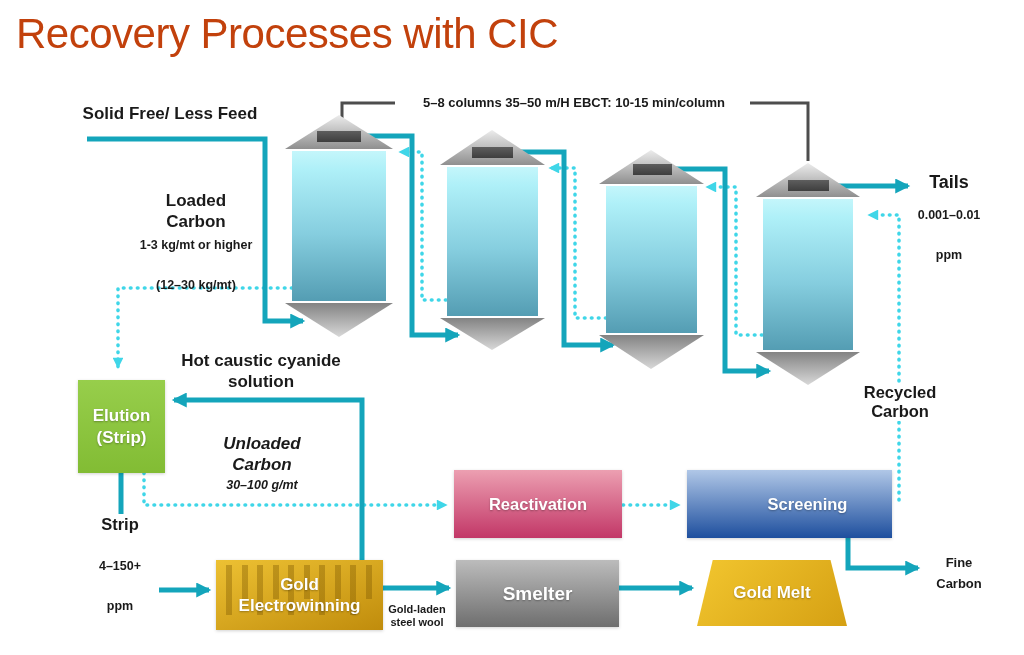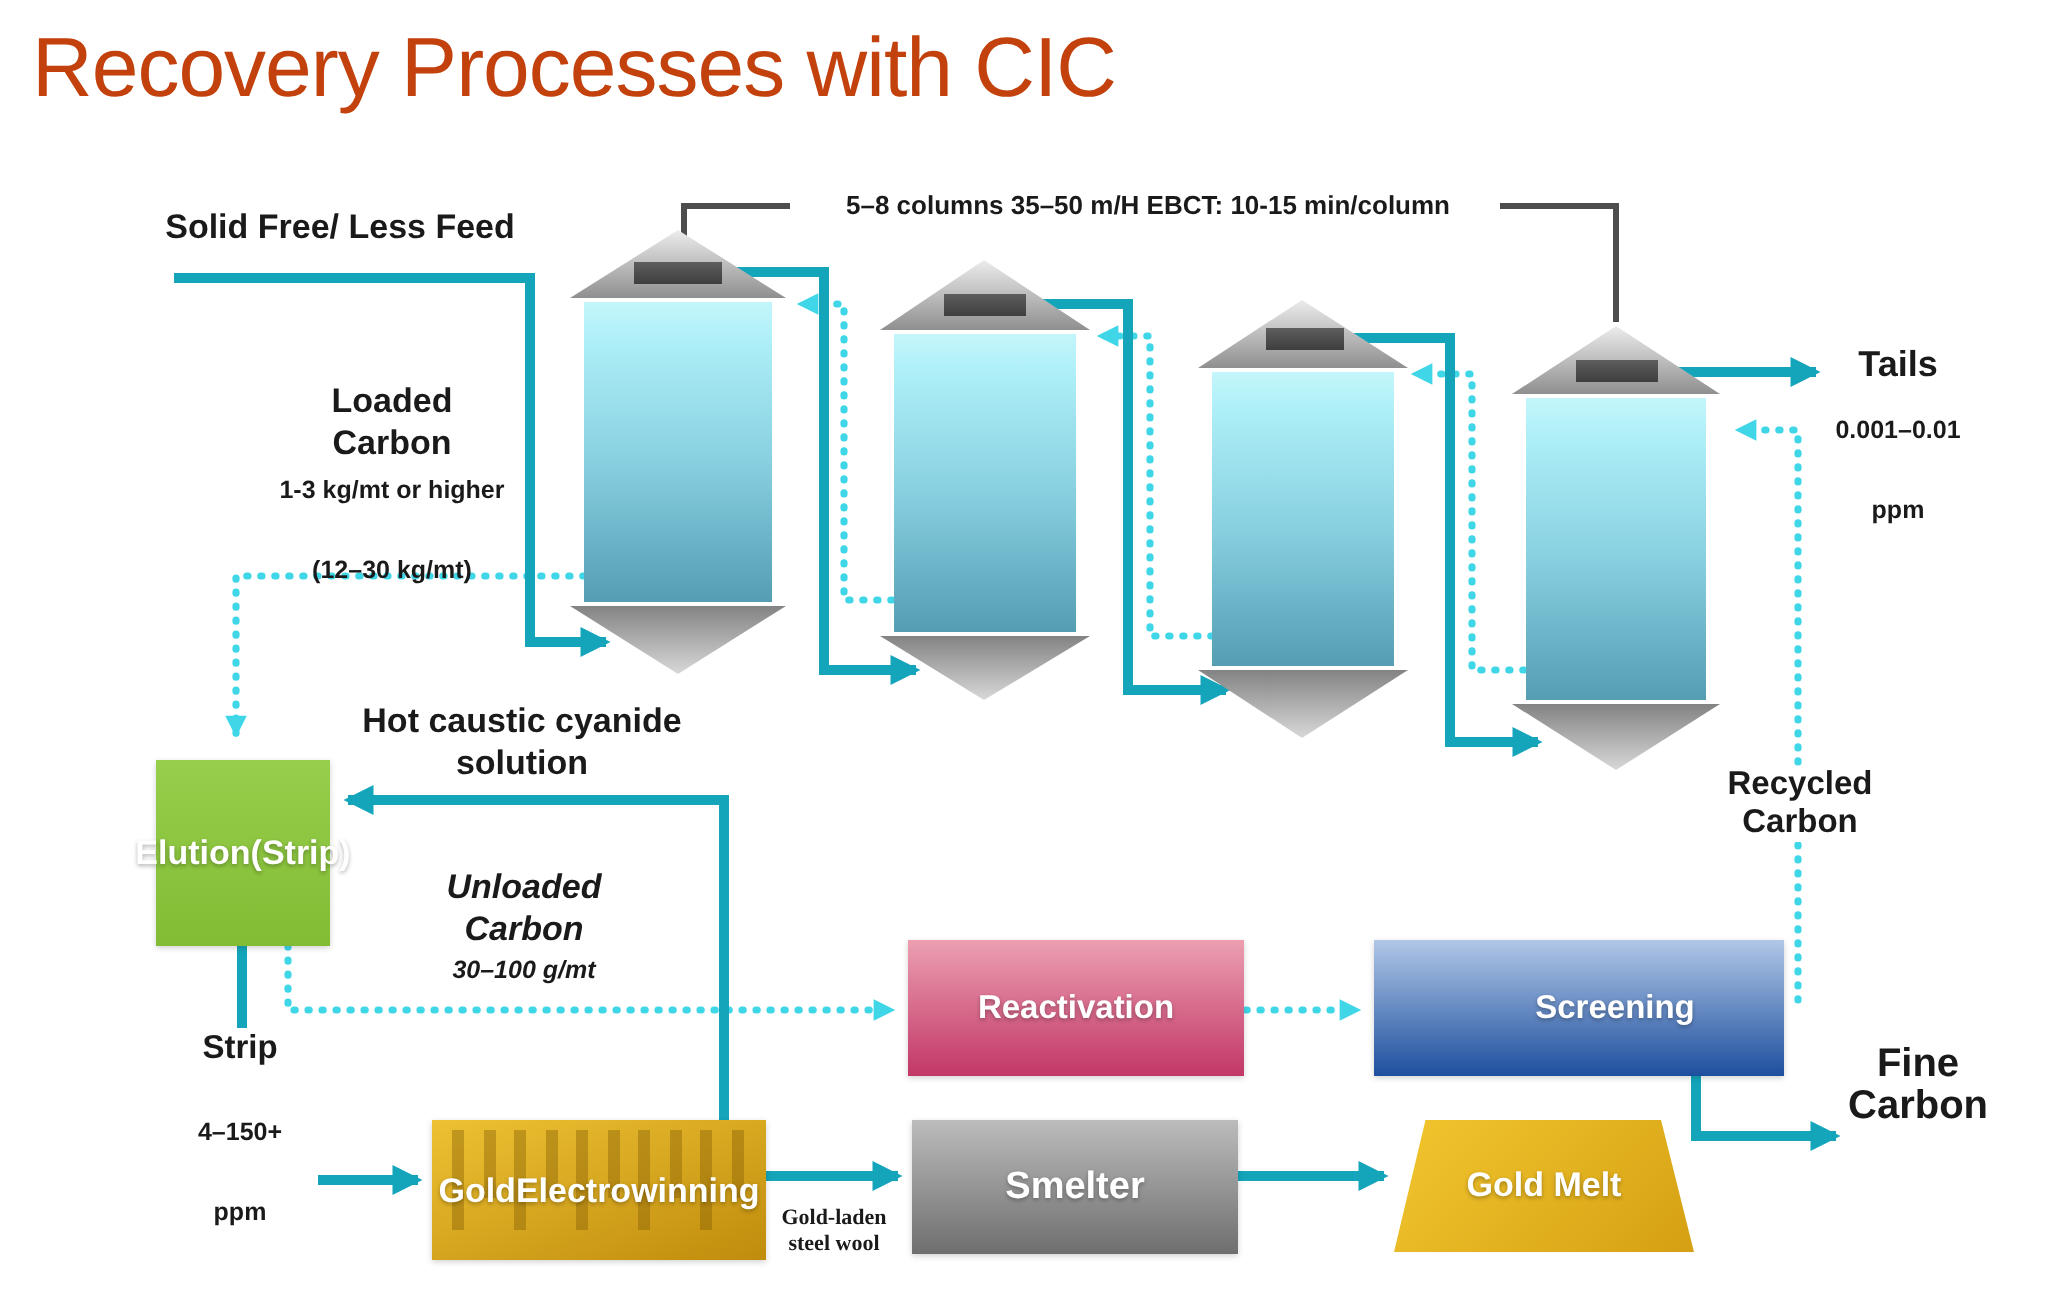--- a/index.html
+++ b/index.html
@@ -6,24 +6,24 @@
   .stage{position:relative;width:1024px;height:655px;background:#ffffff;overflow:hidden;
          font-family:"Liberation Sans",sans-serif;}
   .title{position:absolute;left:16px;top:10px;font-size:42px;font-weight:normal;
          color:#c2410c;letter-spacing:-0.5px;white-space:nowrap;}
   svg.flow{position:absolute;left:0;top:0;}
   .lbl{position:absolute;color:#1a1a1a;text-align:center;}
   .lbl span{display:block;}
   .big{font-size:17px;font-weight:bold;line-height:21px;}
   .big18{font-size:18px;font-weight:bold;line-height:20px;}
   .small{font-size:12.5px;font-weight:bold;line-height:15px;margin-top:25px;}
-  .tiny{font-size:11px;font-weight:bold;line-height:13px;font-family:Liberation Serif, serif;}
+  .tiny{font-size:11px;font-weight:bold;line-height:13px;}
   .note{font-size:13px;font-weight:bold;line-height:15px;}
   .whitebg{background:#ffffff;}
-  .node{position:absolute;display:flex;align-items:center;
+  .node{position:absolute;display:flex;flex-direction:column;align-items:center;
         justify-content:center;color:#fff;font-weight:bold;text-align:center;
         text-shadow:0 1px 2px rgba(0,0,0,.30);box-shadow:0 1px 3px rgba(0,0,0,.18);}
   .node span{display:block;}
   .elution{left:78px;top:380px;width:87px;height:93px;font-size:17px;line-height:22px;
            background:linear-gradient(180deg,#97ce4b,#82bc34);}
   .reactivation{left:454px;top:470px;width:168px;height:68px;font-size:16.5px;
            background:linear-gradient(180deg,#EC9FB1,#C23767);}
   .screening{left:687px;top:470px;width:169px;height:68px;font-size:16.5px;
            background:linear-gradient(180deg,#B0C7E7,#1E4F9E);padding-left:36px;}
   .goldew{left:216px;top:560px;width:167px;height:70px;font-size:17px;line-height:21px;
@@ -172,21 +172,21 @@
     <span class="big" style="font-size:16.5px;line-height:20px;">Strip</span>
     <span class="small">4–150+</span>
     <span class="small">ppm</span>
   </div>
 
   <div class="lbl tiny" style="left:383px;top:603px;width:68px;">
     <span>Gold-laden</span>
     <span>steel wool</span>
   </div>
 
-  <div class="lbl big" style="left:922px;top:522px;width:74px;font-size:20px;">
+  <div class="lbl big" style="left:922px;top:552px;width:74px;font-size:13px;">
     <span>Fine</span>
     <span>Carbon</span>
   </div>
 
   <div class="node elution">
     <span>Elution</span>
     <span>(Strip)</span>
   </div>
 
   <div class="node reactivation">

